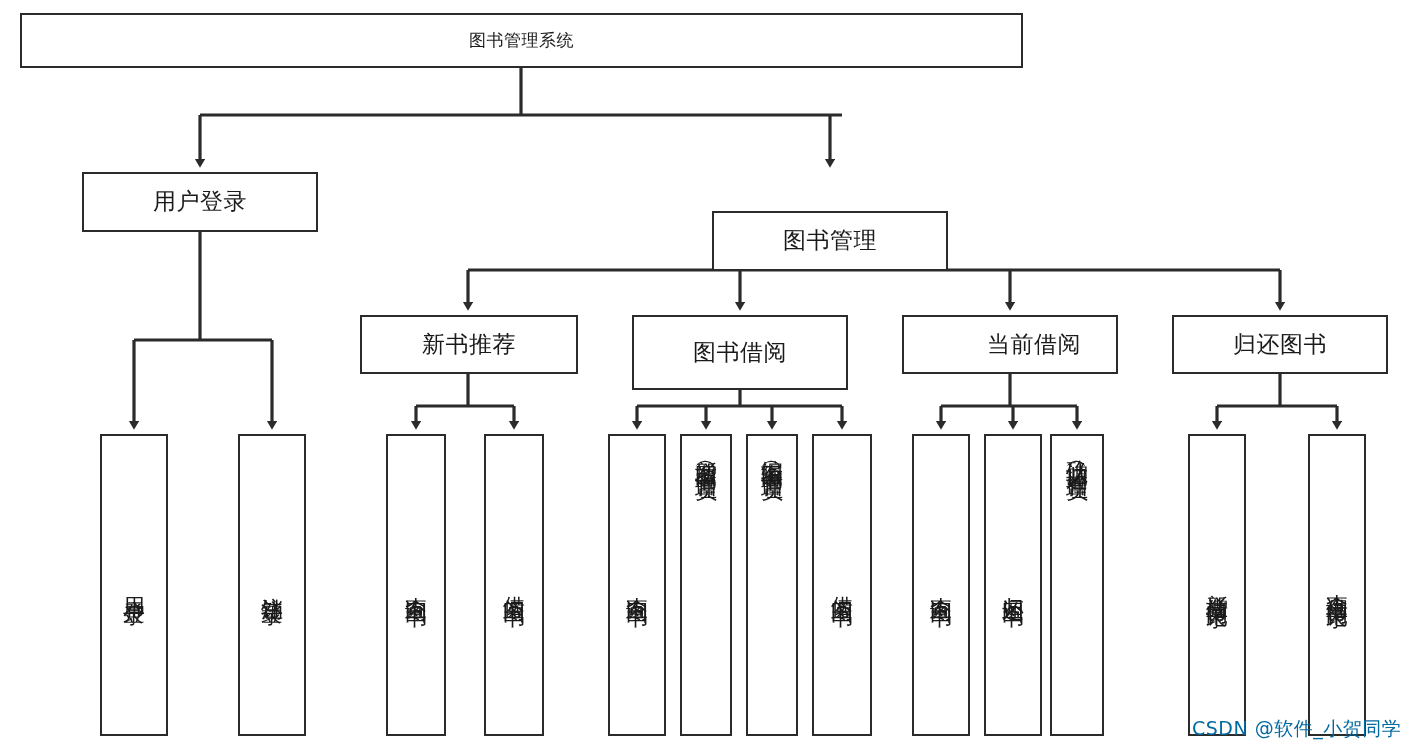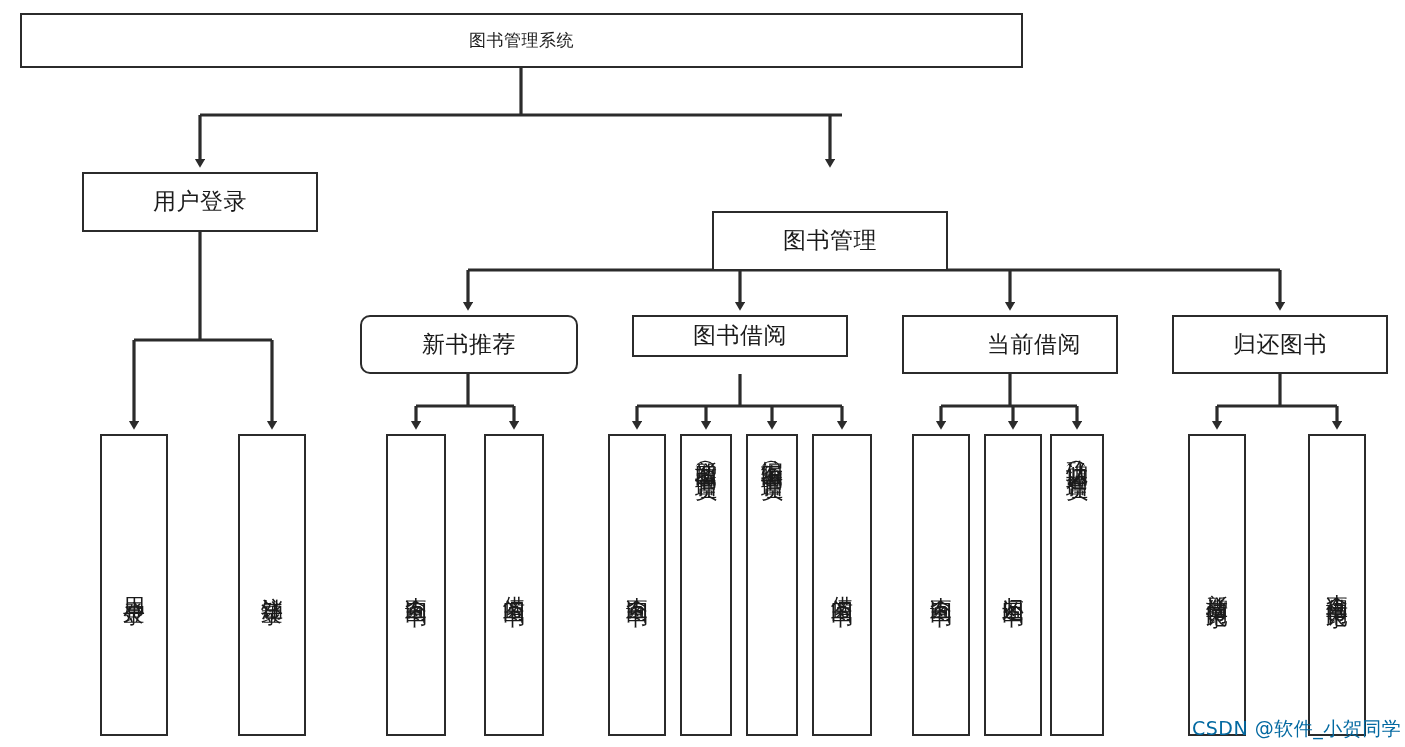--- a/index.html
+++ b/index.html
@@ -135,24 +135,24 @@
     <span class="label">图书管理系统</span>
   </div>
 
   <div class="node horiz" style="left:82px; top:172px; width:236px; height:60px;">
     <span class="label">用户登录</span>
   </div>
   <div class="node horiz" style="left:712px; top:172px; width:236px; height:60px;margin-top:39px;">
     <span class="label">图书管理</span>
   </div>
 
-  <div class="node horiz" style="left:360px; top:315px; width:218px; height:59px;border-radius:10px;">
+  <div class="node horiz" style="left:360px; top:315px; width:218px; height:59px;">
     <span class="label">新书推荐</span>
   </div>
-  <div class="node horiz" style="left:632px; top:315px; width:216px; height:42px;">
+  <div class="node horiz" style="left:632px; top:315px; width:216px; height:75px;">
     <span class="label">图书借阅</span>
   </div>
   <div class="node horiz" style="left:902px; top:315px; width:216px; height:59px;padding-left:48px;">
     <span class="label">当前借阅</span>
   </div>
   <div class="node horiz" style="left:1172px; top:315px; width:216px; height:59px;">
     <span class="label">归还图书</span>
   </div>
 
   <div class="node leaf centered" style="left:100px; top:434px; width:68px; height:302px;">

